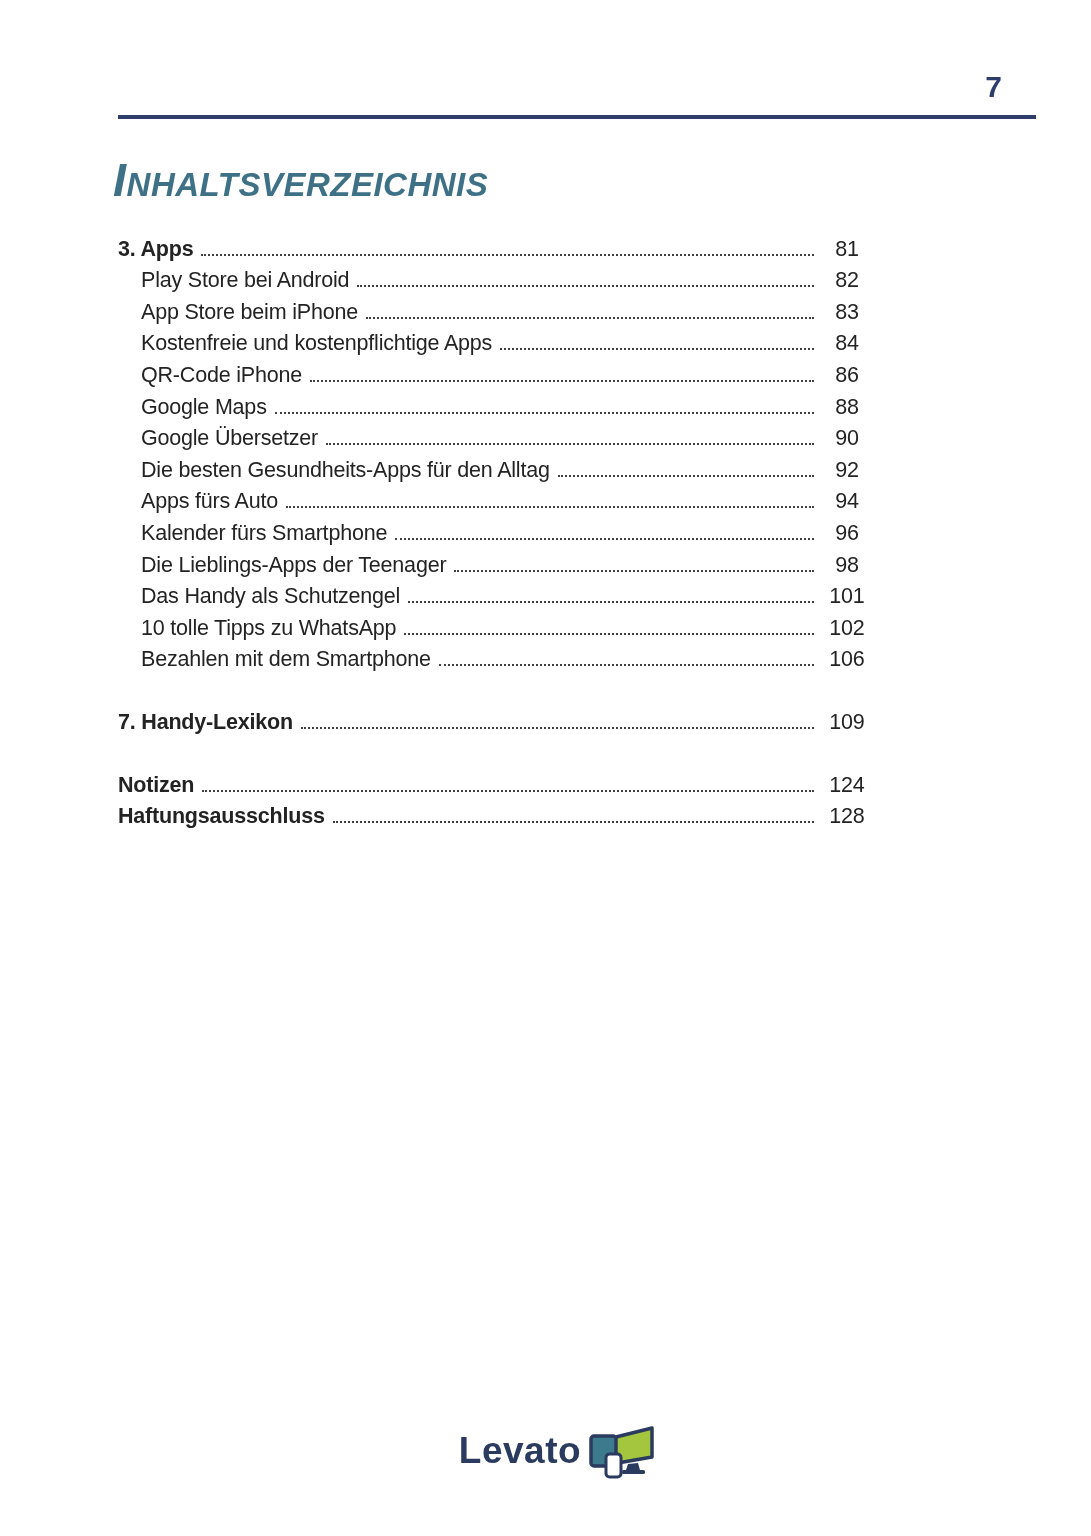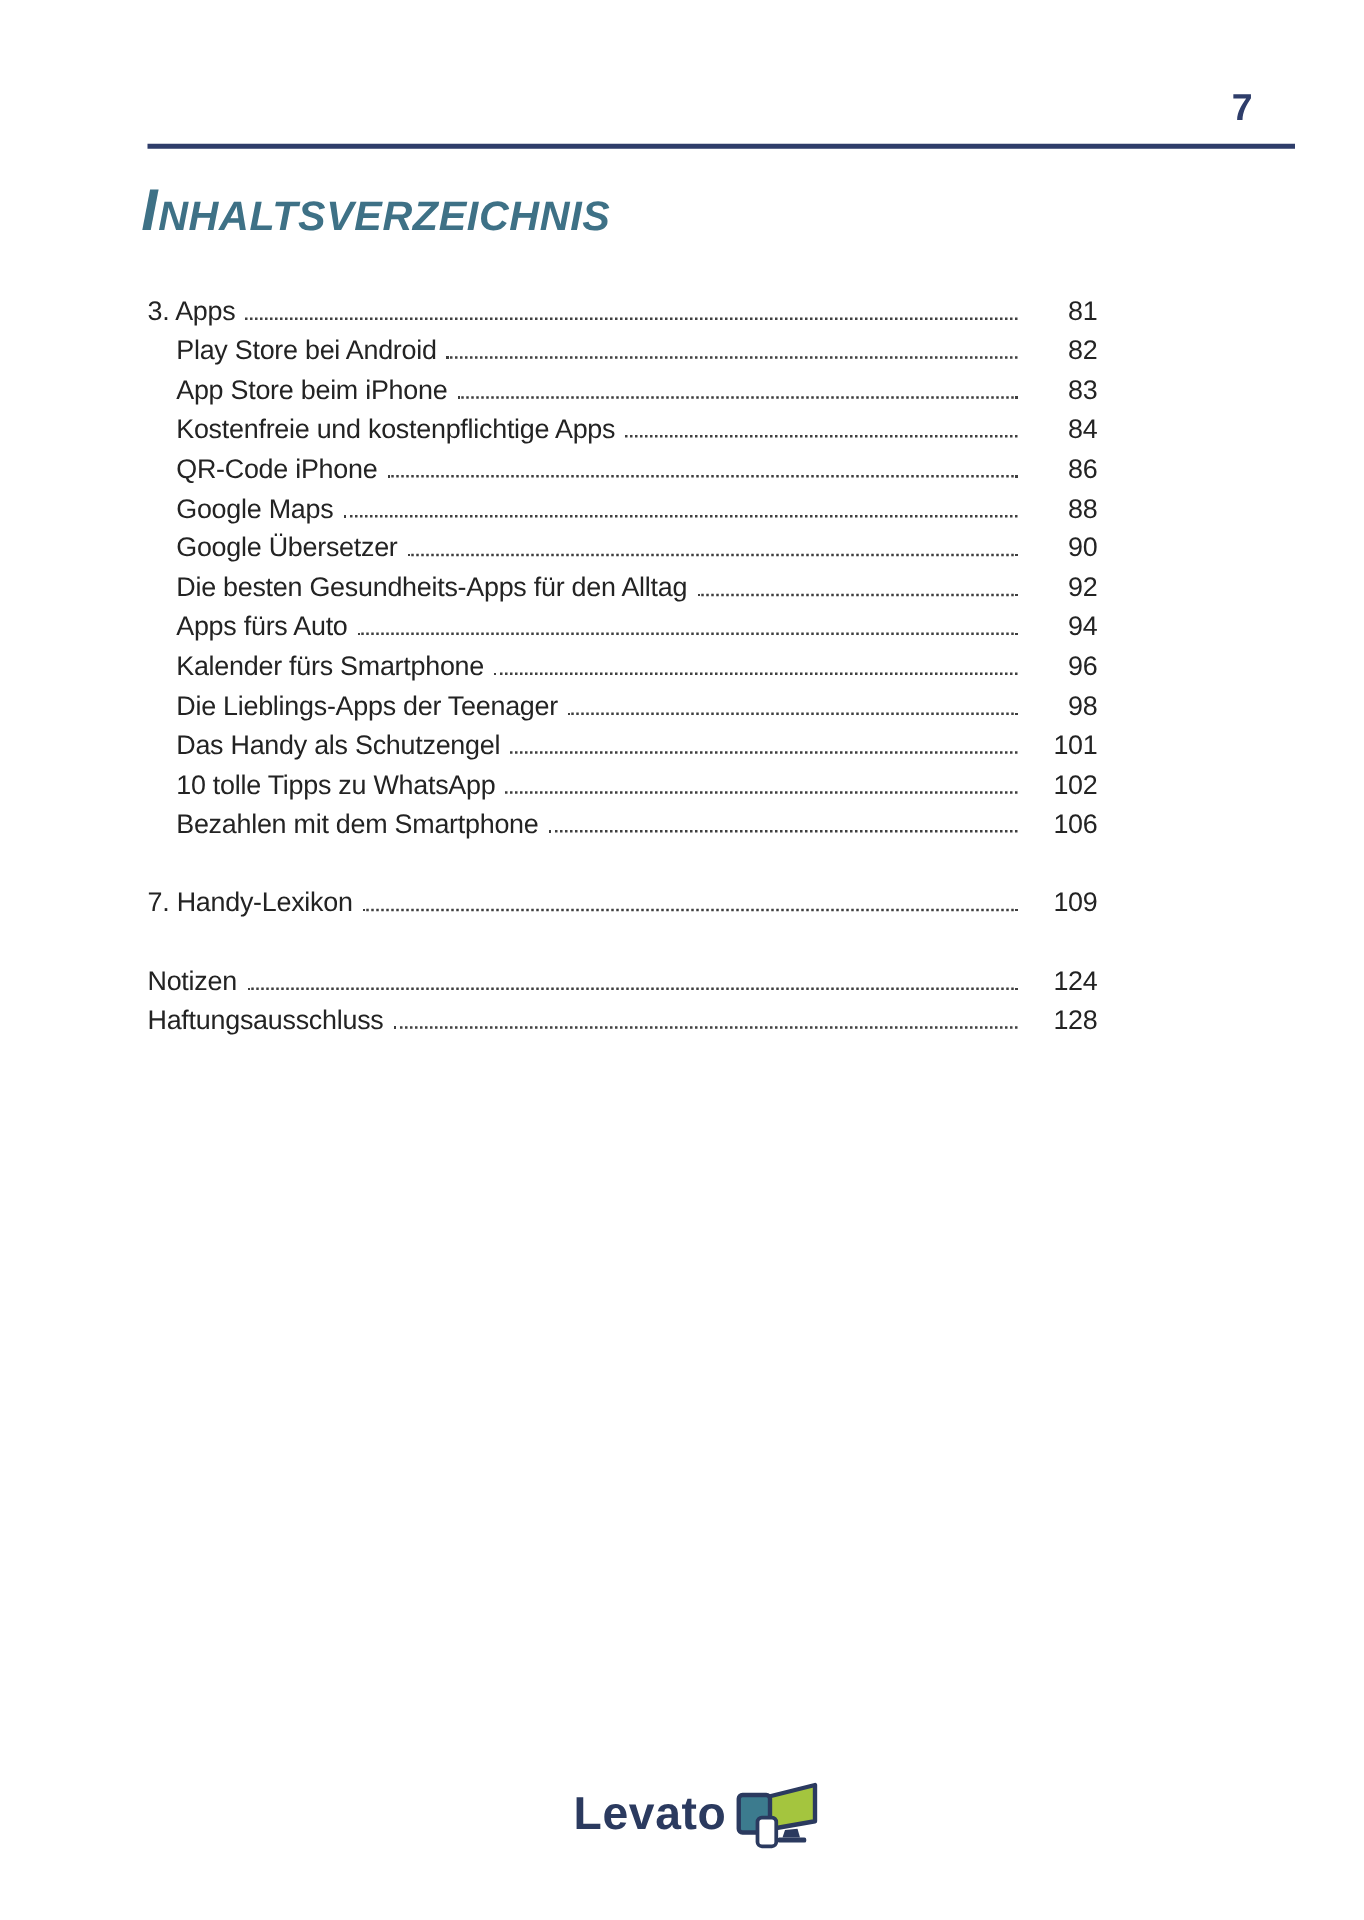--- a/index.html
+++ b/index.html
@@ -16,47 +16,47 @@
     position:absolute;top:70px;right:89px;
     font-size:30px;font-weight:bold;color:#2e3d6a;
     letter-spacing:0;
   }
   .header-rule{
     position:absolute;left:118px;top:115px;
     width:918px;height:4px;background:#2e3d6a;
   }
   
   .page-title{
-    position:absolute;left:113px;top:140px;
+    position:absolute;left:113px;top:152px;
     font-size:47px;font-weight:bold;font-style:italic;
     font-variant:small-caps;
     letter-spacing:0.5px;
     color:#3e7186;
   }
   
   .toc{
     position:absolute;left:118px;top:233px;width:760px;
   }
   .toc-row{
     display:flex;align-items:flex-end;
     height:31.6px;
     font-size:21.5px;letter-spacing:-0.2px;
   }
-  .toc-row.bold .toc-label{font-weight:normal;}
+  .toc-row.bold .toc-label{font-weight:bold;}
   .toc-row.indent{padding-left:23px;}
   .toc-row.gap-before{margin-top:31px;}
   .toc-label{white-space:nowrap;padding-bottom:3px;color:#232323;}
   .toc-leader{
     flex:1;
     border-bottom:2.5px dotted #3f3f3f;
     margin:0 2px 9px 8px;
     min-width:20px;
   }
   .toc-page{
-    width:62px;flex:0 0 62px;text-align:right;
+    width:62px;flex:0 0 62px;text-align:center;
     padding-bottom:3px;color:#232323;
   }
   
   .logo{
     position:absolute;left:0;right:0;top:1424px;
     display:flex;justify-content:center;align-items:center;gap:7px;margin-left:24px;
   }
   .logo-text{
     font-size:37px;font-weight:bold;color:#2b3a5f;
     letter-spacing:0.5px;line-height:1;

